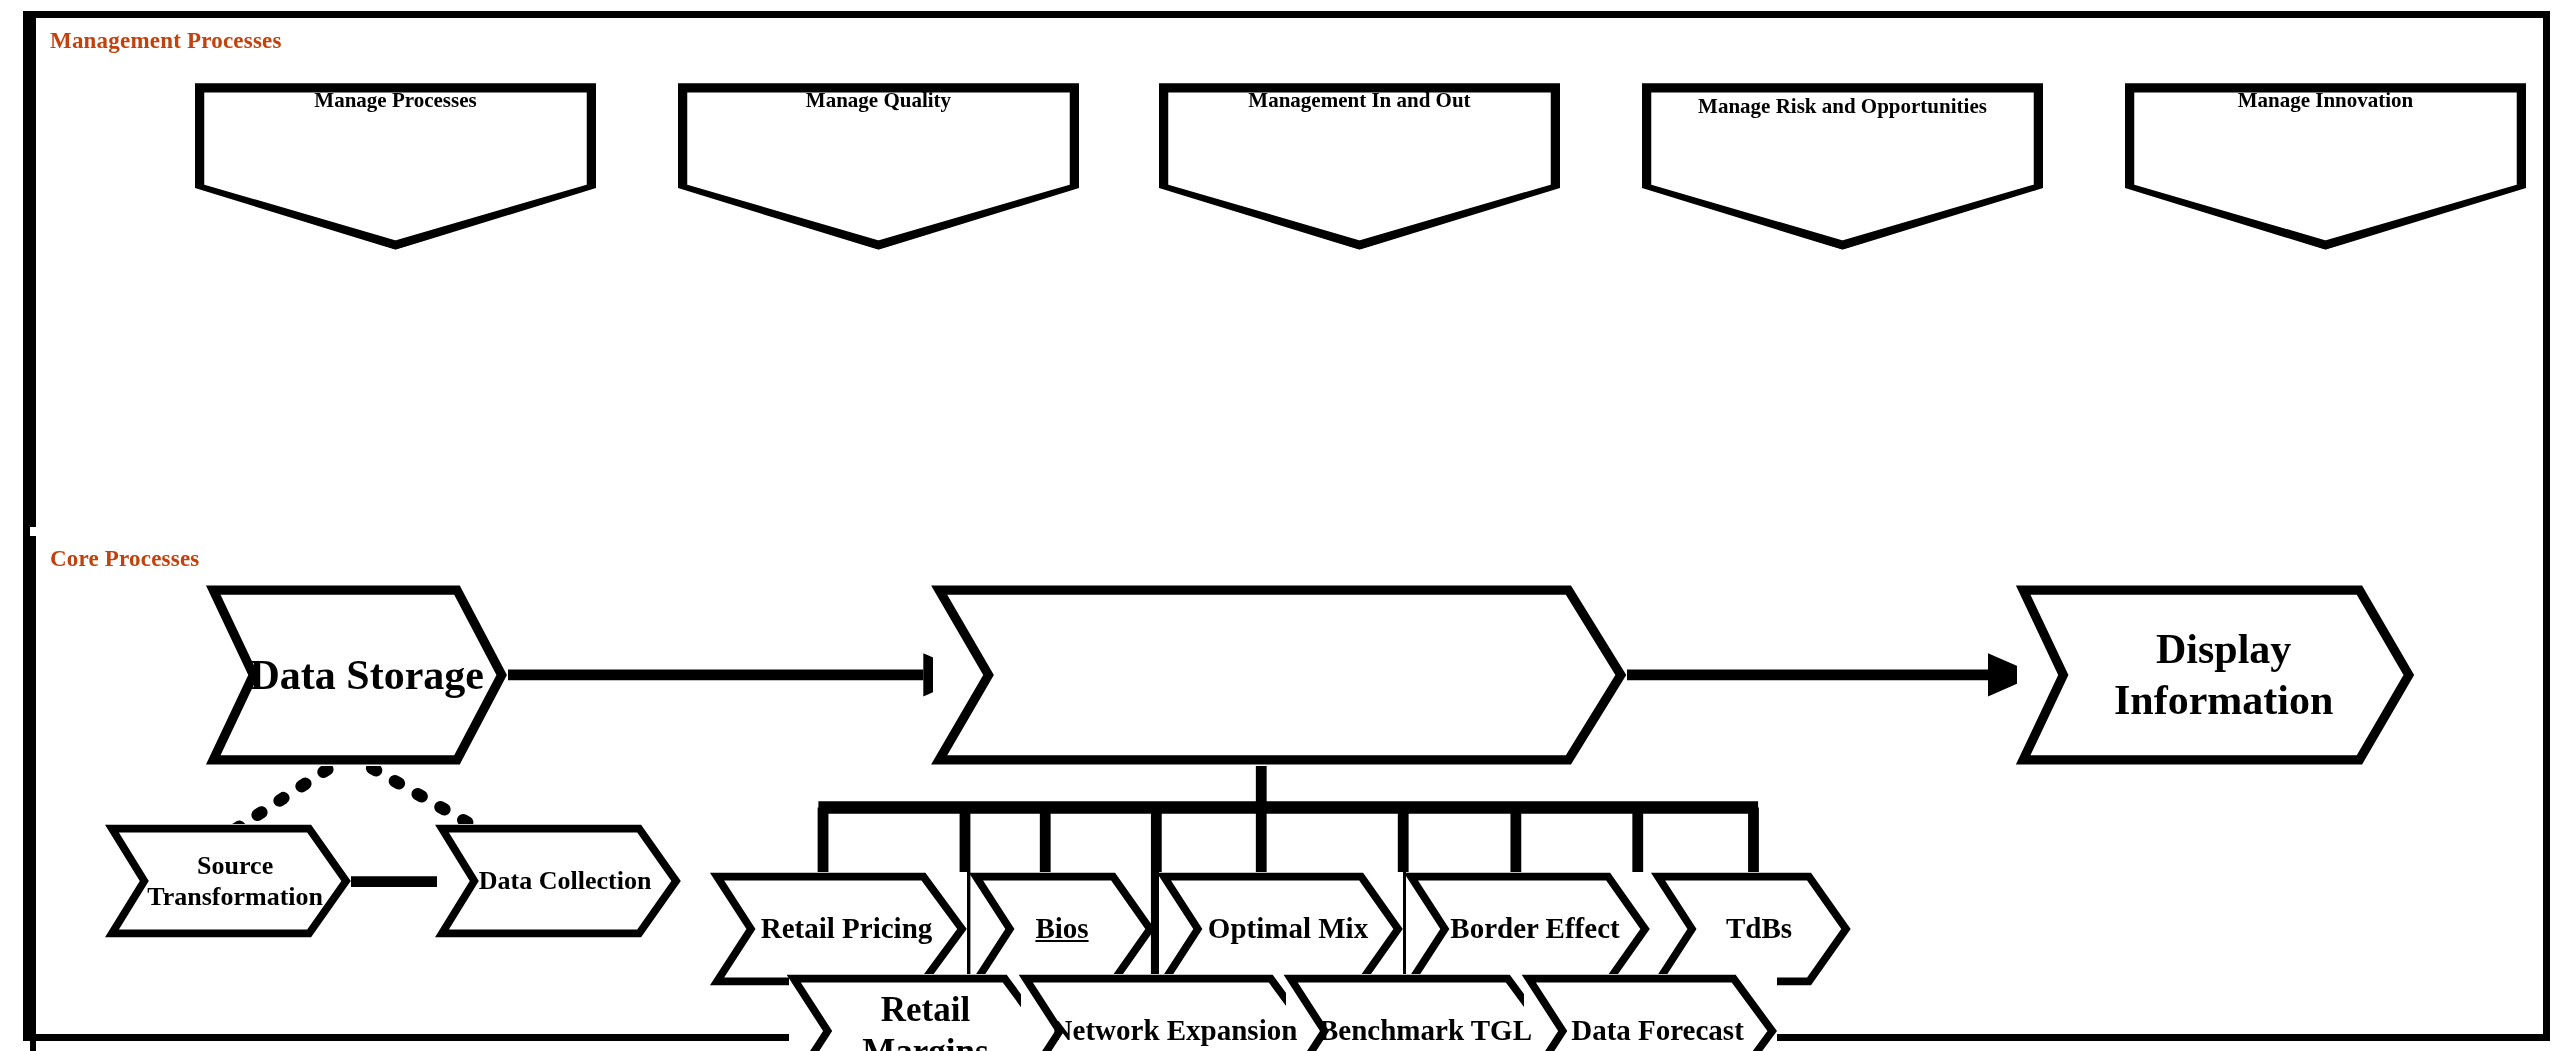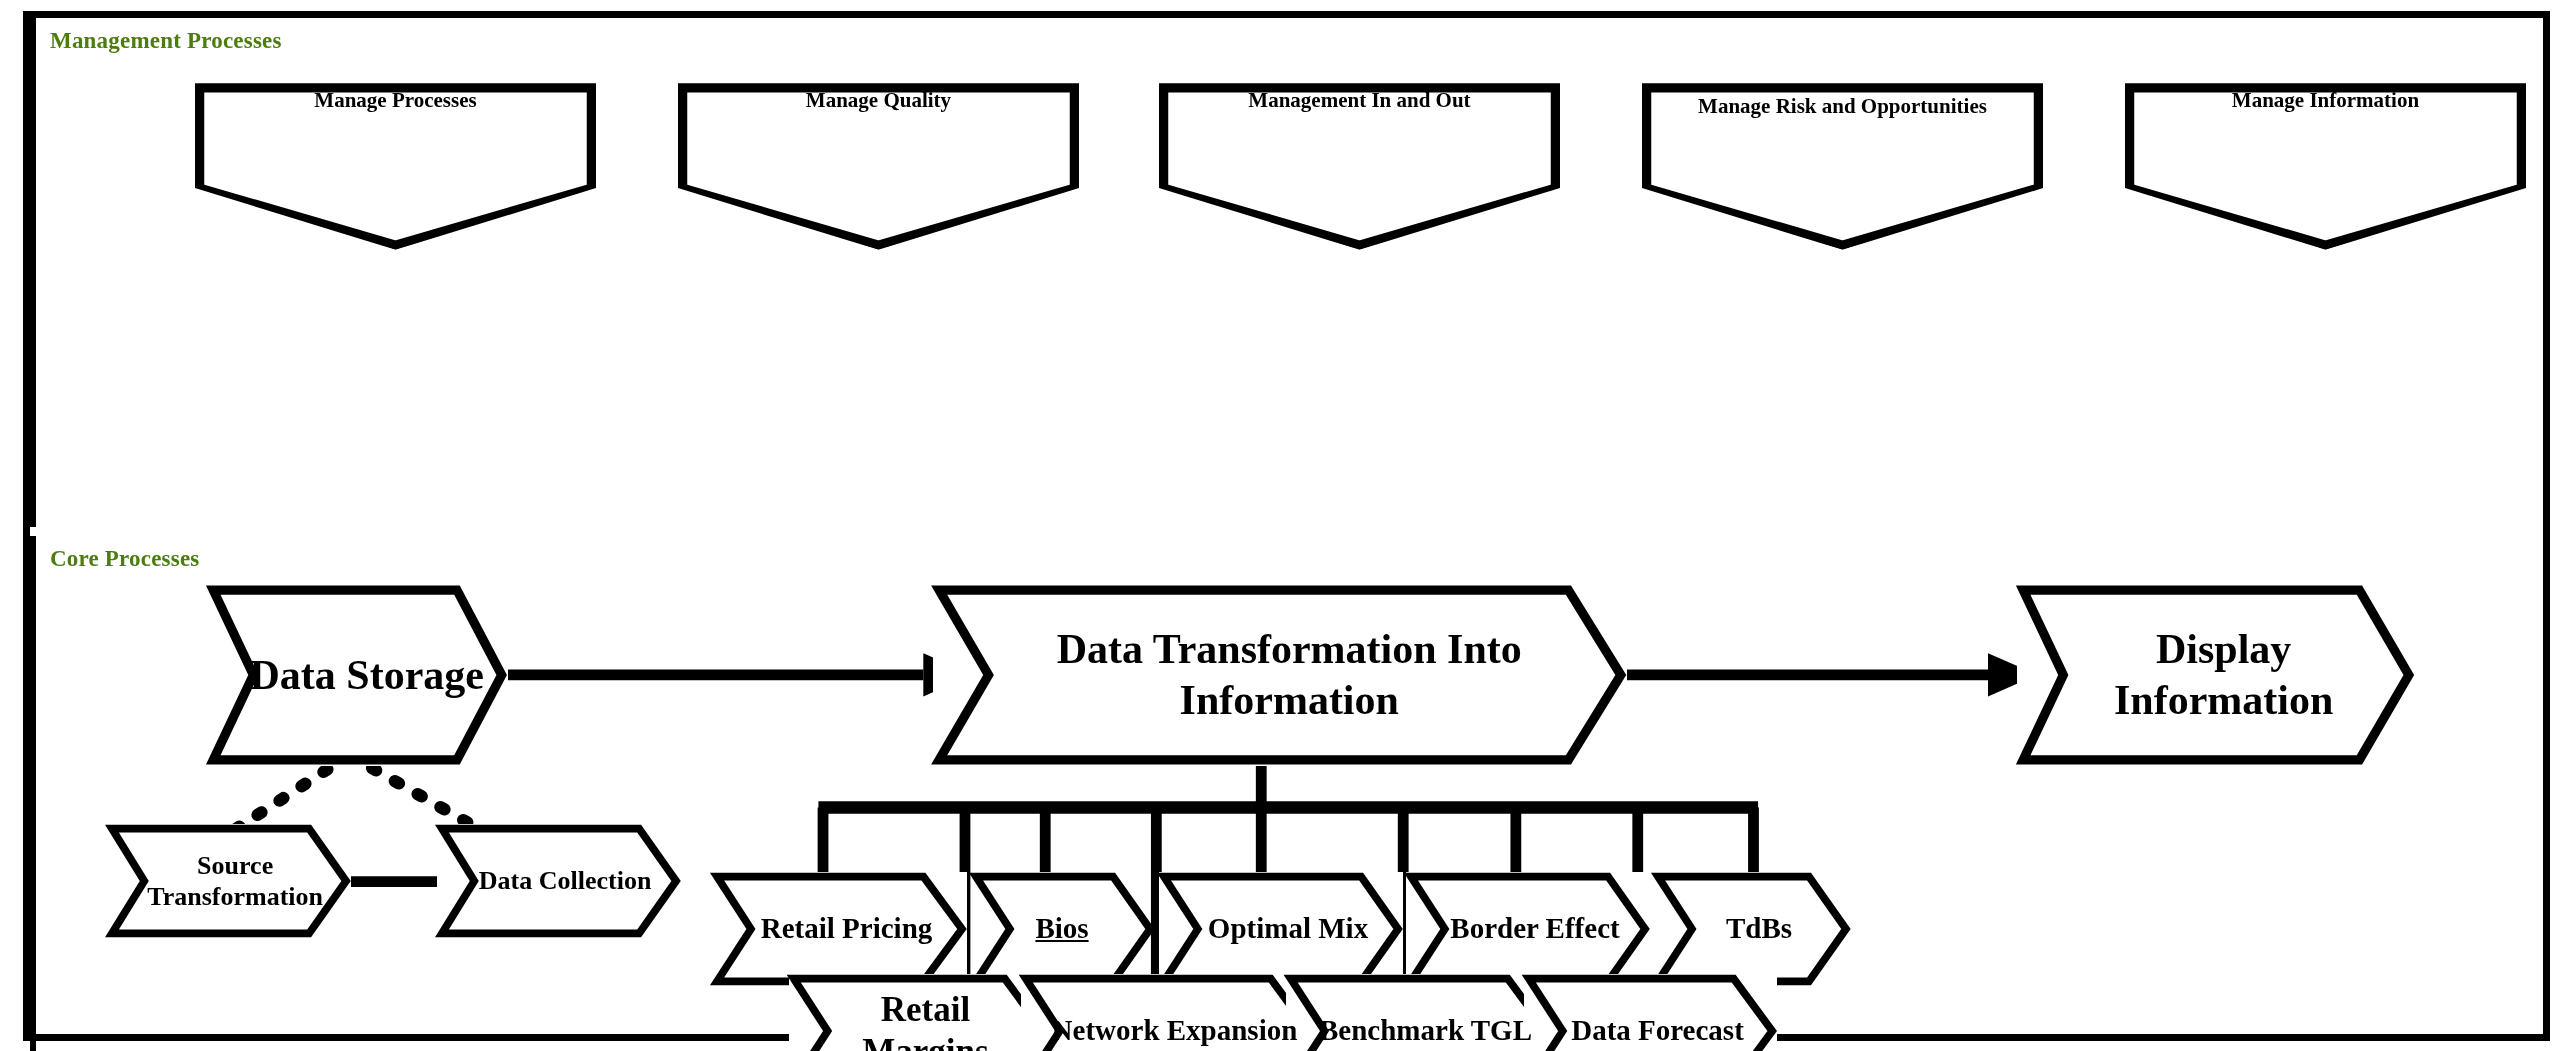--- a/index.html
+++ b/index.html
@@ -37,21 +37,21 @@
     border: 3.9px solid #000000;
   }
   .band.mgmt   { top: 0;     height: 255px; background: #d9d9d9; }
   .band.core   { top: 259px; height: 518px; background: #ffffff; }
   .band-title {
     position: absolute;
     left: 17px;
     top: 7.7px;
     font-size: 23px;
     font-weight: bold;
-    color: #4d7c0f;
+    color: #c2410c;
     letter-spacing: 0.2px;
     white-space: nowrap;
     font-family: Liberation Serif, serif;
   }
   
   .pent {
     position: absolute;
     background: #ffffff;
     -webkit-clip-path: polygon(0 0, 100% 0, 100% 63%, 50% 100%, 0 63%);
     clip-path: polygon(0 0, 100% 0, 100% 63%, 50% 100%, 0 63%);
@@ -124,21 +124,21 @@
         <svg class="edge" style="left: 0px; top: 0px; width: 401px; height: 167px;" viewBox="0 0 260 108" width="401px" height="167px">
           <polygon points="3,3 257,3 257,68 130,105 3,68" fill="#fff" stroke="#000" stroke-width="6"></polygon>
         </svg>
         <div class="lbl">Manage Risk and Opportunities</div>
       </div>
 
       <div class="pent" style="left: 2092px; top: 62px; width: 401px; height: 167px;">
         <svg class="edge" style="left: 0px; top: 0px; width: 401px; height: 167px;" viewBox="0 0 260 108" width="401px" height="167px">
           <polygon points="3,3 257,3 257,68 130,105 3,68" fill="#fff" stroke="#000" stroke-width="6"></polygon>
         </svg>
-        <div class="lbl">Manage Information</div>
+        <div class="lbl">Manage Innovation</div>
       </div>
     </div>
 
     <div class="band core" style="top: 518px; height: 1037px; border-width: 3.9px;">
       <div class="band-title" style="left: 17px; top: 7.7px; font-size: 23px;">Core Processes</div>
 
       <svg class="edge" style="left: 0px; top: 0px; width: 5038px; height: 1037px;" viewBox="0 0 3265 672" width="5038px" height="1037px">
 
         <line x1="300" y1="88" x2="577" y2="88" stroke="#000" stroke-width="7"></line>
         <polygon points="577,74 609,88 577,102" fill="#000"></polygon>
@@ -172,21 +172,20 @@
         <svg class="edge" style="left: 0px; top: 0px; width: 301px; height: 182px;" viewBox="0 0 195 118" width="301px" height="182px">
           <polygon points="4,4 162,4 191,59 162,114 4,114 30,59" fill="#fff" stroke="#000" stroke-width="6"></polygon>
         </svg>
         <div class="lbl" style="font-size: 42px; margin-left: 18.5px;">Data Storage</div>
       </div>
 
       <div class="chev" style="left: 900px; top: 45px; width: 694px; height: 182px;">
         <svg class="edge" style="left: 0px; top: 0px; width: 694px; height: 182px;" viewBox="0 0 450 118" width="694px" height="182px">
           <polygon points="4,4 412,4 446,59 412,114 4,114 36,59" fill="#fff" stroke="#000" stroke-width="6"></polygon>
         </svg>
-        <div class="lbl" style="font-size: 42px; margin-left: 18.5px;">Data Transformation Into Information</div>
       </div>
 
       <div class="chev" style="left: 1984px; top: 45px; width: 398px; height: 182px;">
         <svg class="edge" style="left: 0px; top: 0px; width: 398px; height: 182px;" viewBox="0 0 258 118" width="398px" height="182px">
           <polygon points="4,4 222,4 254,59 222,114 4,114 30,59" fill="#fff" stroke="#000" stroke-width="6"></polygon>
         </svg>
         <div class="lbl" style="font-size: 42px; margin-left: 15.4px;">Display Information</div>
       </div>
 
       <div class="chev" style="left: 74px; top: 285px; width: 244px; height: 114px;">

